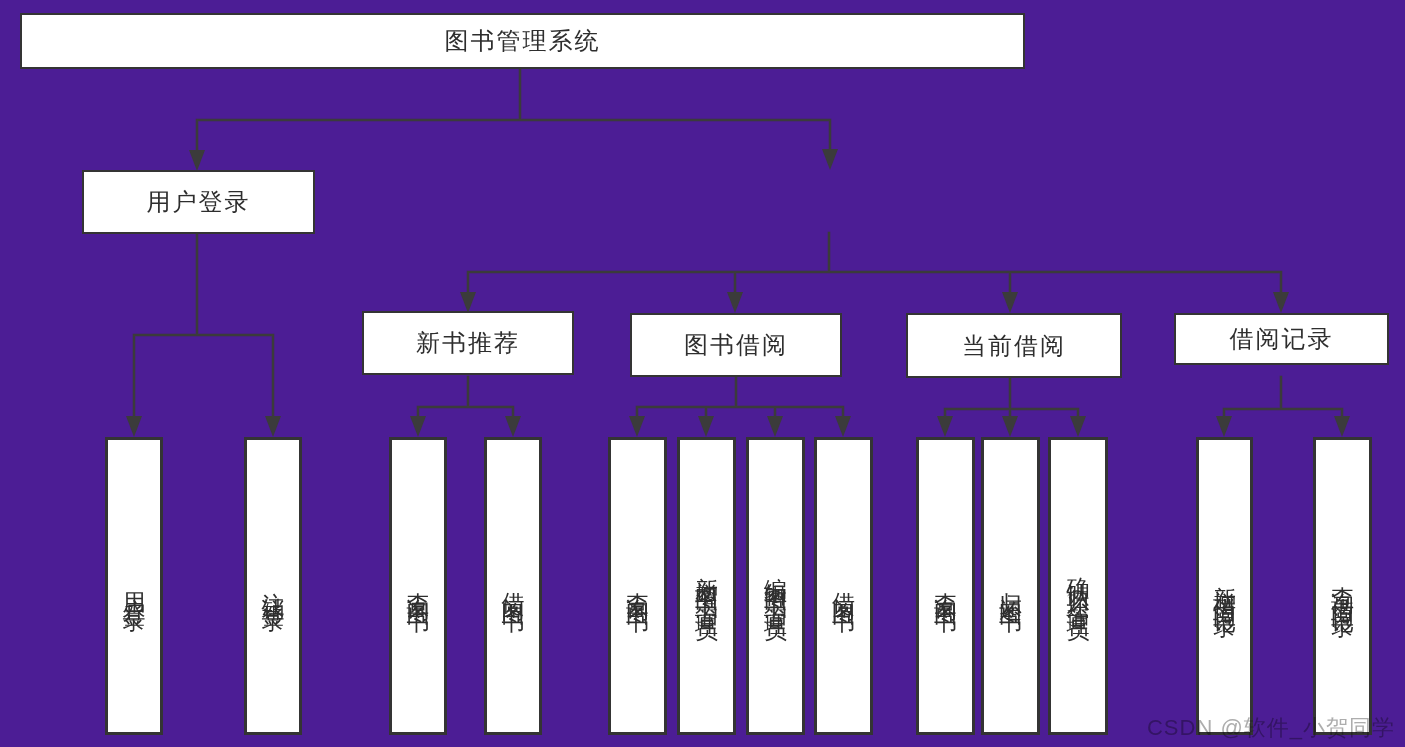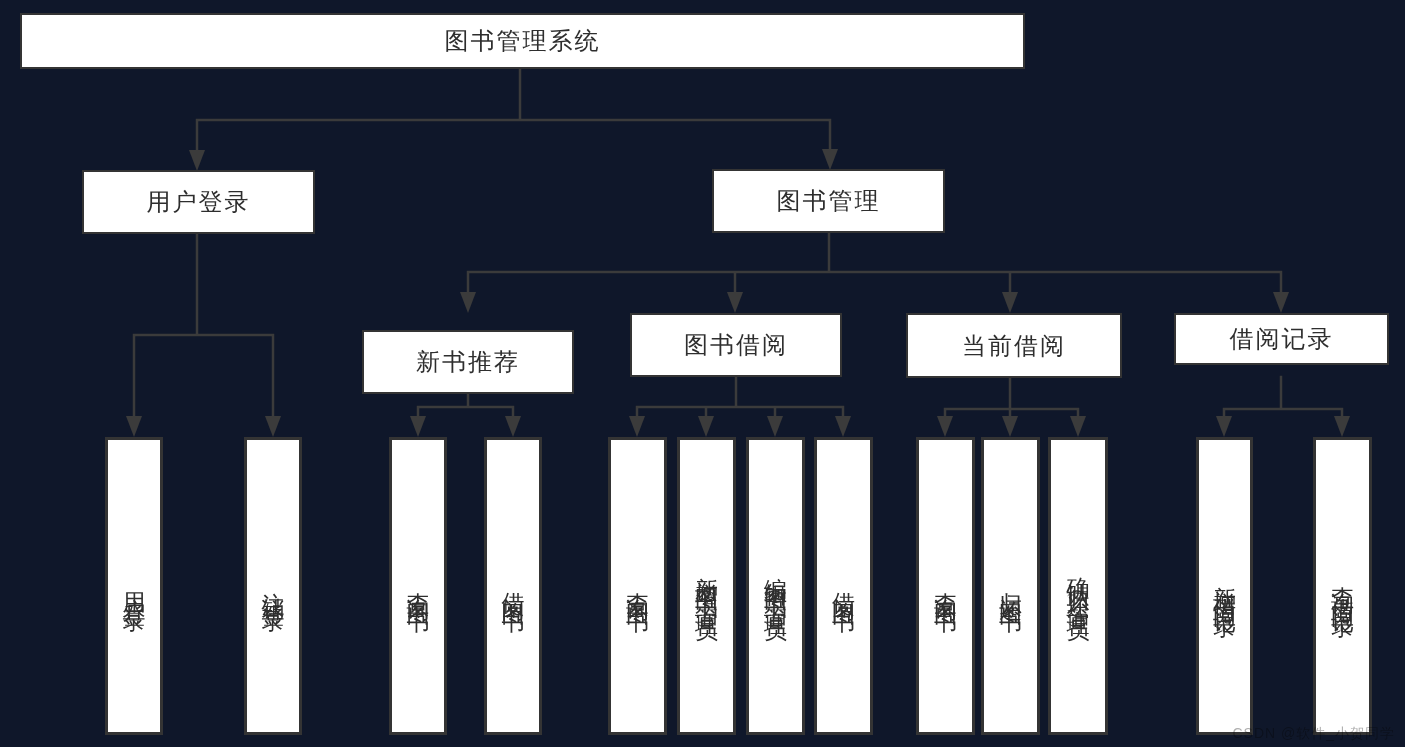--- a/index.html
+++ b/index.html
@@ -1,20 +1,20 @@
 <!DOCTYPE html>
 <html><head>
 <meta charset="utf-8">
 <style>
   html, body { margin: 0; padding: 0; background: #ffffff; }
   .canvas {
     position: relative;
     width: 1405px;
     height: 747px;
-    background: #0f172a;
+    background: #4c1d95;
     overflow: hidden;
     font-family: "Liberation Sans", "DejaVu Sans", sans-serif;
   }
   .connectors {
     position: absolute;
     left: 0; top: 0;
     width: 1405px; height: 747px;
   }
   .node {
     position: absolute;
@@ -35,21 +35,21 @@
     writing-mode: vertical-rl;
     text-orientation: upright;
     letter-spacing: 6px;
     line-height: 1;
     font-size: 23px;
   }
   .watermark {
     position: absolute;
     right: 10px;
     bottom: 4px;
-    font-size: 14px;
+    font-size: 22px;
     color: rgba(145,145,145,0.75);
     letter-spacing: 1px;
     z-index: 3;
     mix-blend-mode: multiply;
     pointer-events: none;
   }
 </style>
 </head>
 <body>
 
@@ -91,23 +91,22 @@
       <polygon points="1002,416 1018,416 1010,437"></polygon>
       <polygon points="1070,416 1086,416 1078,437"></polygon>
       <polygon points="1216,416 1232,416 1224,437"></polygon>
       <polygon points="1334,416 1350,416 1342,437"></polygon>
     </g>
   </svg>
 
   <div class="node" style="left:20px; top:13px; width:1005px; height:56px;">图书管理系统</div>
 
   <div class="node" style="left:82px; top:170px; width:233px; height:64px;">用户登录</div>
-  <div class="node" style="left:712px; top:169px; width:233px; height:64px;">图书管理</div>
 
-  <div class="node" style="left:362px; top:330px; width:212px; height:64px;">新书推荐</div>
+  <div class="node" style="left:362px; top:311px; width:212px; height:64px;">新书推荐</div>
   <div class="node" style="left:630px; top:313px; width:212px; height:64px;">图书借阅</div>
   <div class="node" style="left:906px; top:313px; width:216px; height:65px;">当前借阅</div>
   <div class="node" style="left:1174px; top:313px; width:215px; height:52px;">借阅记录</div>
 
   <div class="node leaf" style="left:105px; top:437px; width:58px; height:298px;">用户登录</div>
   <div class="node leaf" style="left:244px; top:437px; width:58px; height:298px;">注销登录</div>
 
   <div class="node leaf" style="left:389px; top:437px; width:58px; height:298px;">查询图书</div>
   <div class="node leaf" style="left:484px; top:437px; width:58px; height:298px;">借阅图书</div>
 

